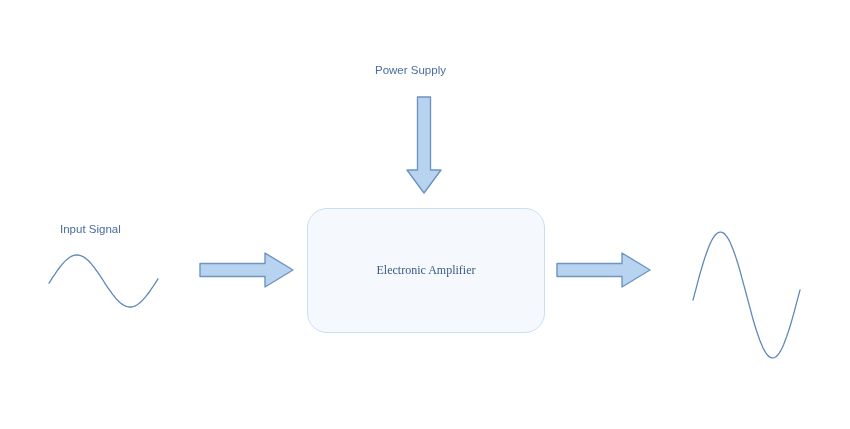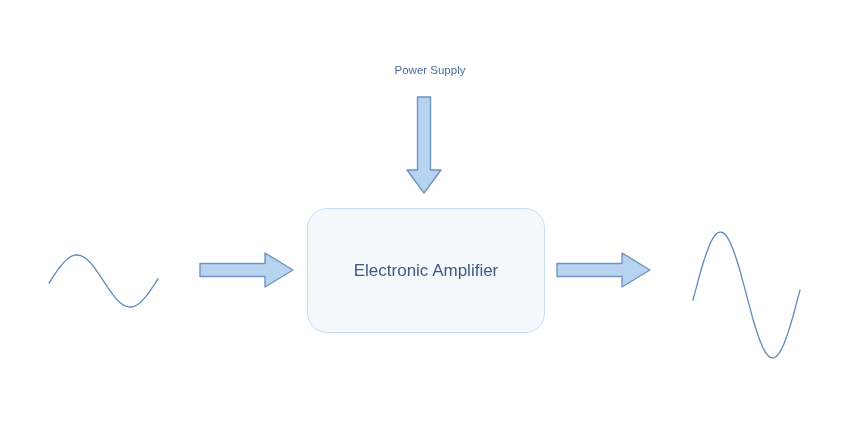--- a/index.html
+++ b/index.html
@@ -30,21 +30,20 @@
   }
   .wave {
     fill: none;
     stroke: var(--wave-stroke, #6089b8);
     stroke-width: 1.3;
     stroke-linecap: round;
   }
   .label {
     position: absolute;
     width: 110px;
-    text-align: center;
     font-size: 11.5px;
     line-height: 14px;
     color: var(--label-text, #4a6d9d);
     white-space: nowrap;
   }
   .label-power  { left: 375px; top: 63px; }
   .label-input  { left: 60px;  top: 222px; }
   .label-output { left: 692px; top: 199px; }
   .amp-box {
     position: absolute;
@@ -54,22 +53,23 @@
     height: 125px;
     box-sizing: border-box;
     background: var(--box-fill, #f5f9fd);
     border: 1px solid var(--box-border, #c9def5);
     border-radius: 20px;
     display: flex;
     align-items: center;
     justify-content: center;
   }
   .amp-box span {
-    font-size: 17px;
+    font-size: 12px;
     color: var(--box-text, #3a5a85);
+    font-family: Liberation Serif, serif;
   }
 </style>
 </head>
 <body>
 
 <div class="canvas">
 
   <svg class="layer" viewBox="0 0 850 429">
 
     <polygon class="shape-arrow" points="417.5,97 430.5,97 430.5,170 441,170 424,193 407,170 417.5,170"></polygon>
@@ -77,19 +77,20 @@
     <polygon class="shape-arrow" points="200,263.5 265,263.5 265,253 293,270 265,287 265,276.5 200,276.5"></polygon>
 
     <polygon class="shape-arrow" points="557,263.5 622,263.5 622,253 650,270 622,287 622,276.5 557,276.5"></polygon>
 
     <path class="wave" d="M49.0,283.1L50.5,280.8L52.0,278.4L53.5,276.1L55.1,273.9L56.6,271.7L58.1,269.5L59.6,267.5L61.1,265.6L62.6,263.8L64.1,262.1L65.7,260.6L67.2,259.2L68.7,258.0L70.2,257.0L71.7,256.2L73.2,255.6L74.7,255.2L76.3,255.0L77.8,255.0L79.3,255.3L80.8,255.7L82.3,256.3L83.8,257.1L85.3,258.1L86.8,259.3L88.4,260.7L89.9,262.3L91.4,263.9L92.9,265.8L94.4,267.7L95.9,269.8L97.4,271.9L99.0,274.1L100.5,276.4L102.0,278.7L103.5,281.0L105.0,283.3L106.5,285.6L108.0,287.9L109.6,290.1L111.1,292.2L112.6,294.3L114.1,296.2L115.6,298.1L117.1,299.7L118.6,301.3L120.2,302.7L121.7,303.9L123.2,304.9L124.7,305.7L126.2,306.3L127.7,306.7L129.2,307.0L130.8,307.0L132.3,306.8L133.8,306.4L135.3,305.8L136.8,305.0L138.3,304.0L139.8,302.8L141.3,301.4L142.9,299.9L144.4,298.2L145.9,296.4L147.4,294.5L148.9,292.5L150.4,290.3L151.9,288.1L153.5,285.9L155.0,283.6L156.5,281.2L158.0,278.9"></path>
     <path class="wave" d="M693.0,300.0L694.5,294.4L696.0,288.8L697.5,283.2L698.9,277.7L700.4,272.4L701.9,267.2L703.4,262.3L704.9,257.6L706.4,253.2L707.9,249.2L709.3,245.5L710.8,242.2L712.3,239.3L713.8,236.9L715.3,235.0L716.8,233.5L718.3,232.5L719.8,232.1L721.2,232.1L722.7,232.6L724.2,233.6L725.7,235.2L727.2,237.2L728.7,239.6L730.2,242.5L731.6,245.9L733.1,249.6L734.6,253.7L736.1,258.1L737.6,262.8L739.1,267.7L740.6,272.9L742.0,278.3L743.5,283.8L745.0,289.4L746.5,295.0L748.0,300.6L749.5,306.2L751.0,311.7L752.4,317.1L753.9,322.3L755.4,327.2L756.9,331.9L758.4,336.3L759.9,340.4L761.4,344.1L762.8,347.5L764.3,350.4L765.8,352.8L767.3,354.8L768.8,356.4L770.3,357.4L771.8,357.9L773.3,357.9L774.7,357.5L776.2,356.5L777.7,355.0L779.2,353.1L780.7,350.7L782.2,347.8L783.7,344.5L785.1,340.8L786.6,336.8L788.1,332.4L789.6,327.7L791.1,322.8L792.6,317.6L794.1,312.3L795.5,306.8L797.0,301.2L798.5,295.6L800.0,290.0"></path>
   </svg>
 
   <div class="label label-power">Power Supply</div>
 
+  <div class="label label-input">Input Signal</div>
 
 
   <div class="amp-box">
     <span>Electronic Amplifier</span>
   </div>
 
 </div>
 
 </body></html>

